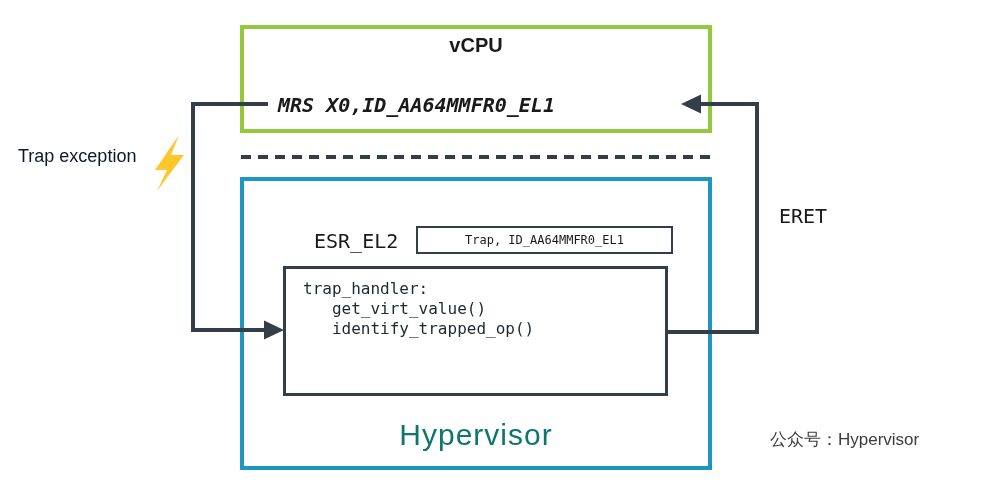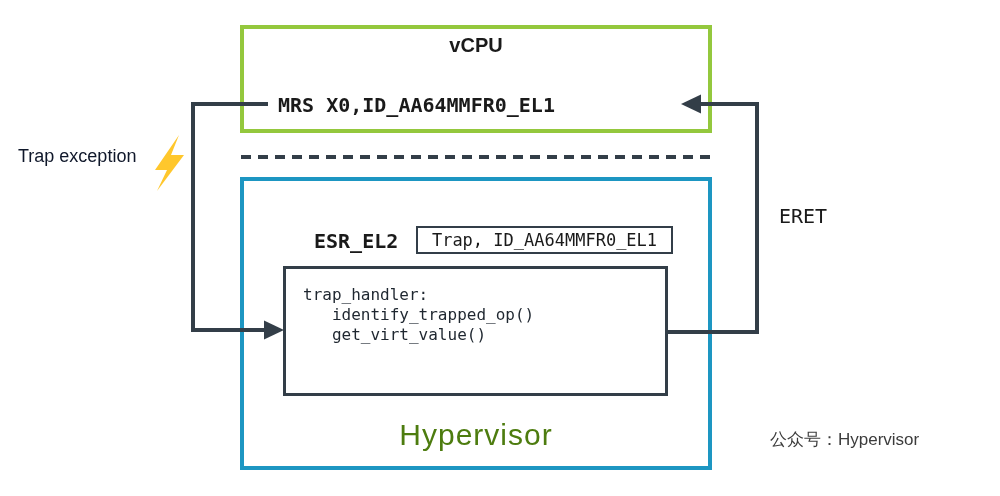--- a/index.html
+++ b/index.html
@@ -23,54 +23,55 @@
   }
   .vcpu-title {
     left: 240px; top: 34px; width: 472px;
     text-align: center;
     font-size: 20px; font-weight: bold;
   }
   .vcpu-instruction {
     left: 278px; top: 93px;
     font-size: 20px; font-weight: bold;
     white-space: pre;
+    font-style: italic;
   }
 
   .hyp-box {
     left: 240px; top: 177px; width: 472px; height: 293px;
     border: 4px solid #1d96c2;
     background: #ffffff;
   }
   .hyp-title {
     left: 240px; top: 418px; width: 472px;
     text-align: center;
     font-size: 30px; font-weight: 400; letter-spacing: 1px;
-    color: #4d7c0f;
+    color: #0f766e;
   }
 
   .esr-label {
     left: 314px; top: 229px;
-    font-size: 20px; font-weight: bold;
+    font-size: 20px; font-weight: normal;
   }
   .esr-value-box {
     left: 416px; top: 226px; width: 257px; height: 28px;
     border: 2px solid #333e48;
     background: #ffffff;
     display: flex; align-items: center; justify-content: center;
   }
   .esr-value {
-    font-size: 17px;
+    font-size: 12px;
     white-space: pre;
   }
 
   .handler-box {
     left: 283px; top: 266px; width: 385px; height: 130px;
     border: 3px solid #333e48;
     background: #ffffff;
-    padding: 16px 0 0 17px;
+    padding: 10px 0 0 17px;
   }
   .code-line {
     font-size: 16px;
     line-height: 20px;
     white-space: pre;
     color: #1f2730;
   }
 
   .trap-exception-label {
     left: 18px; top: 146px;
@@ -104,22 +105,22 @@
   <div class="abs hyp-box"></div>
   <div class="abs hyp-title">Hypervisor</div>
 
   <div class="abs esr-label mono">ESR_EL2</div>
   <div class="abs esr-value-box">
     <span class="esr-value mono">Trap, ID_AA64MMFR0_EL1</span>
   </div>
 
   <div class="abs handler-box">
     <div class="code-line mono">trap_handler:</div>
+    <div class="code-line mono">   get_virt_value()</div>
     <div class="code-line mono">   identify_trapped_op()</div>
-    <div class="code-line mono">   get_virt_value()</div>
   </div>
 
   <div class="abs trap-exception-label">Trap exception</div>
   <div class="abs eret-label mono">ERET</div>
   <div class="abs watermark">公众号：Hypervisor</div>
 
   <svg class="abs overlay" viewBox="0 0 1000 496" xmlns="http://www.w3.org/2000/svg">
 
     <line x1="241" y1="157" x2="710" y2="157" stroke-width="4" stroke-dasharray="10 7" fill="none" stroke="#333e48"></line>
 

